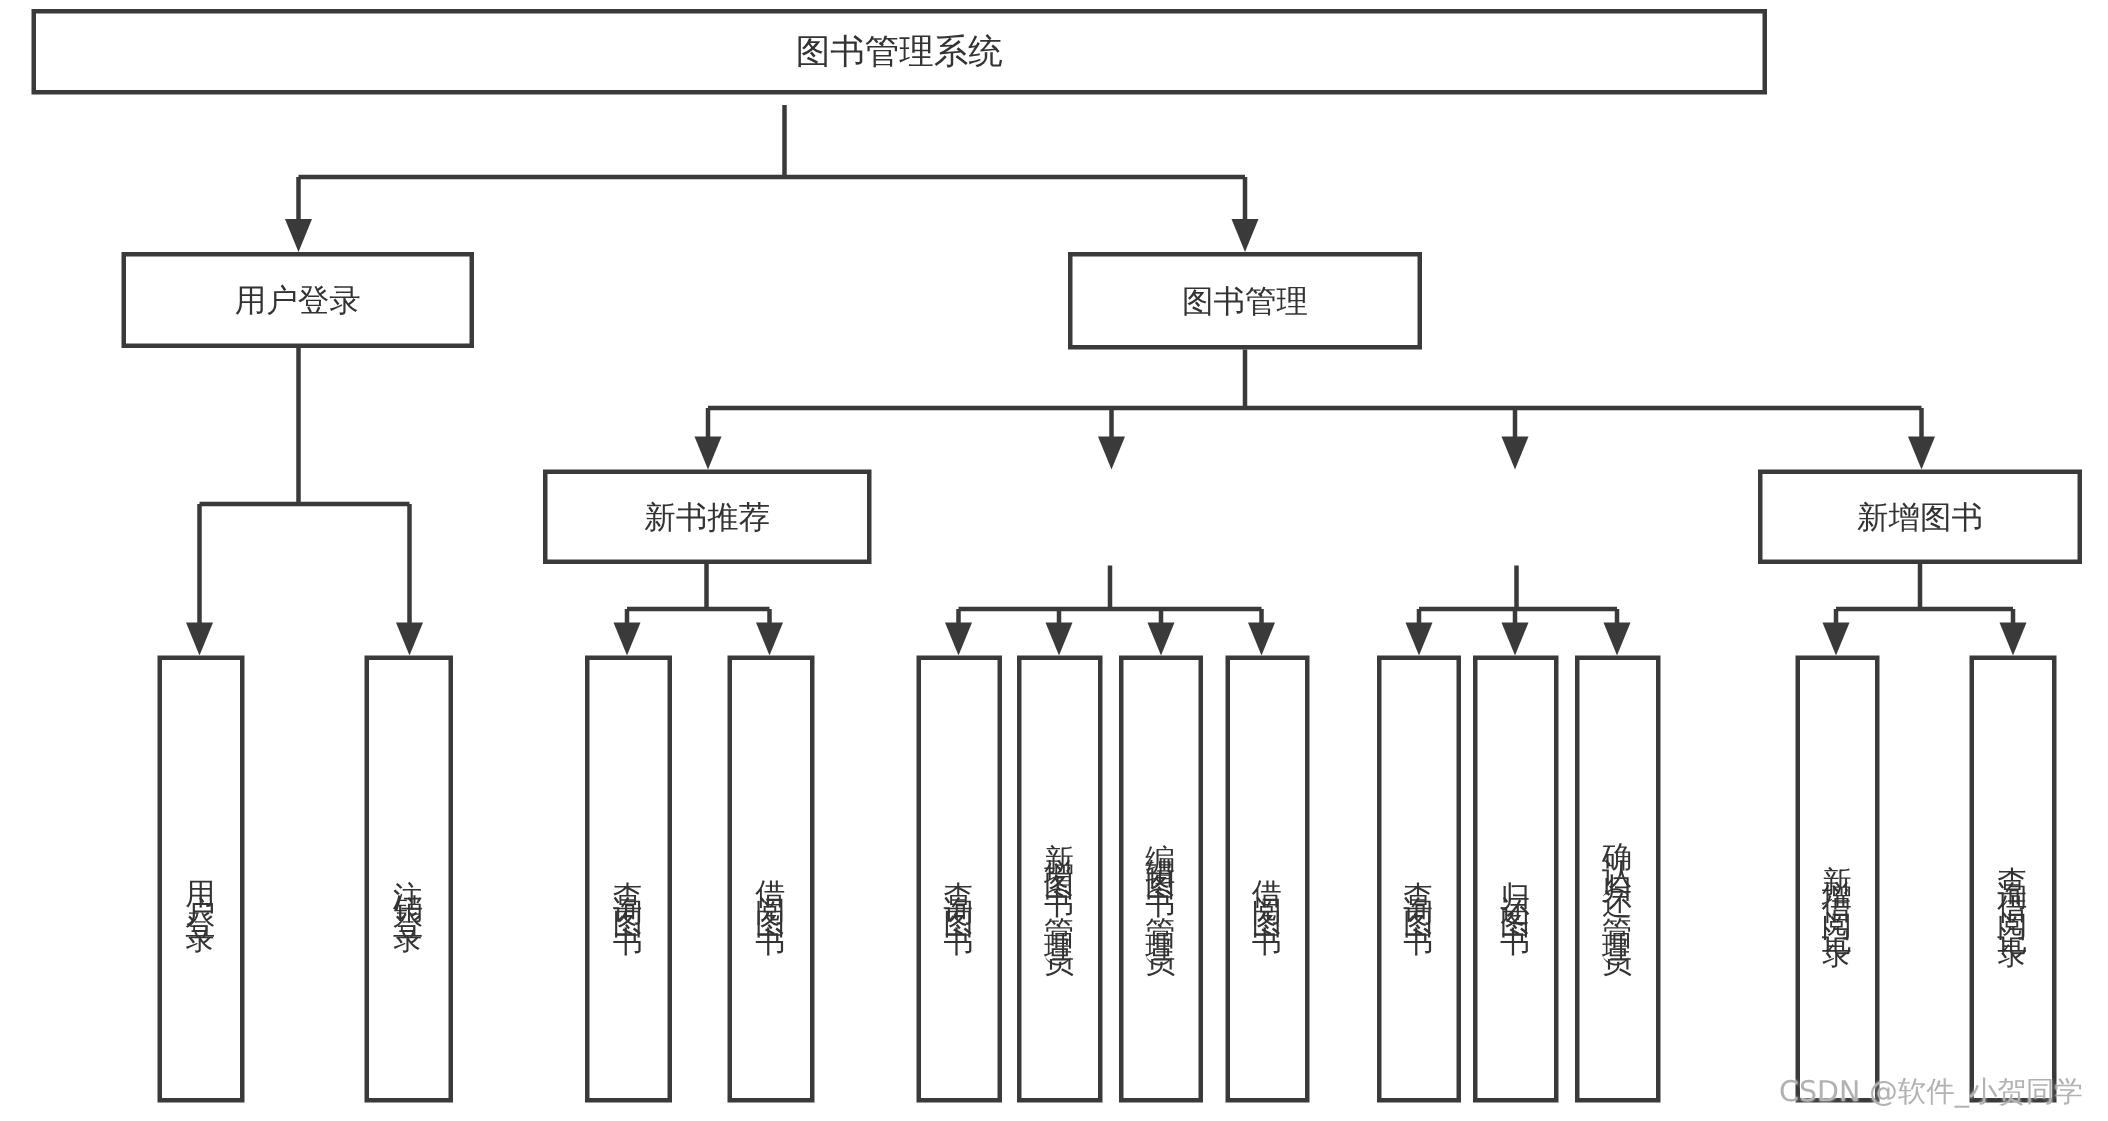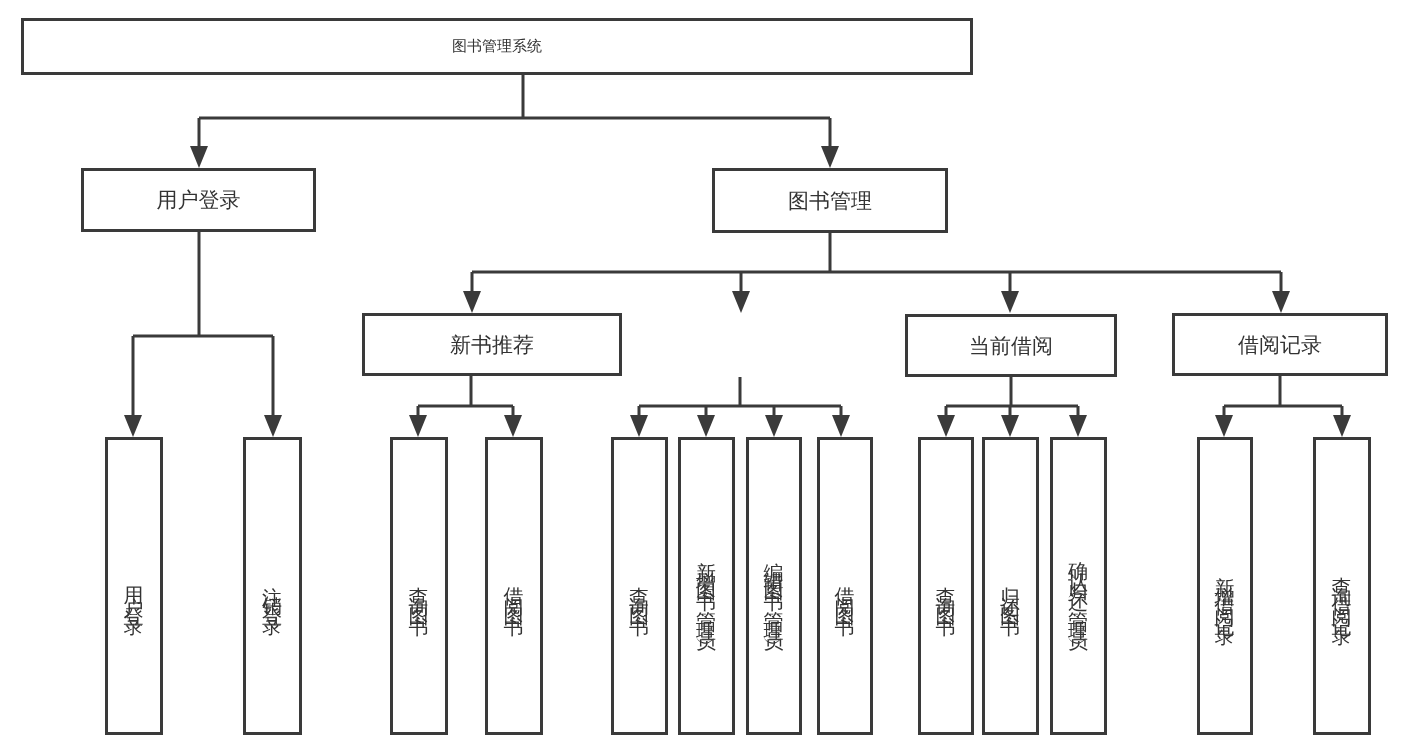--- a/index.html
+++ b/index.html
@@ -26,22 +26,22 @@
   .box {
     position: absolute;
     box-sizing: border-box;
     border: 3px solid #3a3a3a;
     background: #ffffff;
     display: flex;
     align-items: center;
     justify-content: center;
   }
   .root-box {
-    left: 21px; top: 18px; width: 952px; height: 57px;
-    font-size: 15px;
+    left: 21px; top: 6px; width: 1157px; height: 57px;
+    font-size: 23px;
   }
   .branch-box {
     font-size: 21px;
   }
   .leaf-box {
     top: 437px;
     height: 298px;
   }
   .leaf-box .v-text {
     writing-mode: vertical-rl;
@@ -131,28 +131,25 @@
     <span>图书管理系统</span>
   </div>
 
   <div class="box branch-box" style="left:81px; top:168px; width:235px; height:64px;">
     <span>用户登录</span>
   </div>
   <div class="box branch-box" style="left:712px; top:168px; width:236px; height:65px;font-family:Liberation Mono, monospace;">
     <span>图书管理</span>
   </div>
 
-  <div class="box branch-box" style="left:362px; top:313px; width:260px; height:63px;">
+  <div class="box branch-box" style="left:362px; top:313px; width:219px; height:63px;">
     <span>新书推荐</span>
   </div>
-  <div class="box branch-box" style="left:905px; top:314px; width:212px; height:63px;">
-    <span>当前借阅</span>
-  </div>
   <div class="box branch-box" style="left:1172px; top:313px; width:216px; height:63px;">
-    <span>借阅记录</span>
+    <span>新增图书</span>
   </div>
 
   <div class="box leaf-box" style="left:105px; width:58px;">
     <span class="v-text">用户登录</span>
   </div>
   <div class="box leaf-box" style="left:243px; width:59px;">
     <span class="v-text">注销登录</span>
   </div>
 
   <div class="box leaf-box" style="left:390px; width:58px;">
@@ -185,14 +182,15 @@
     <span class="v-text">确认归还（管理员）</span>
   </div>
 
   <div class="box leaf-box" style="left:1197px; width:56px;">
     <span class="v-text">新增借阅记录</span>
   </div>
   <div class="box leaf-box" style="left:1313px; width:58px;">
     <span class="v-text">查询借阅记录</span>
   </div>
 
+  <div class="watermark">CSDN @软件_小贺同学</div>
 
 </div>
 
 </body></html>

